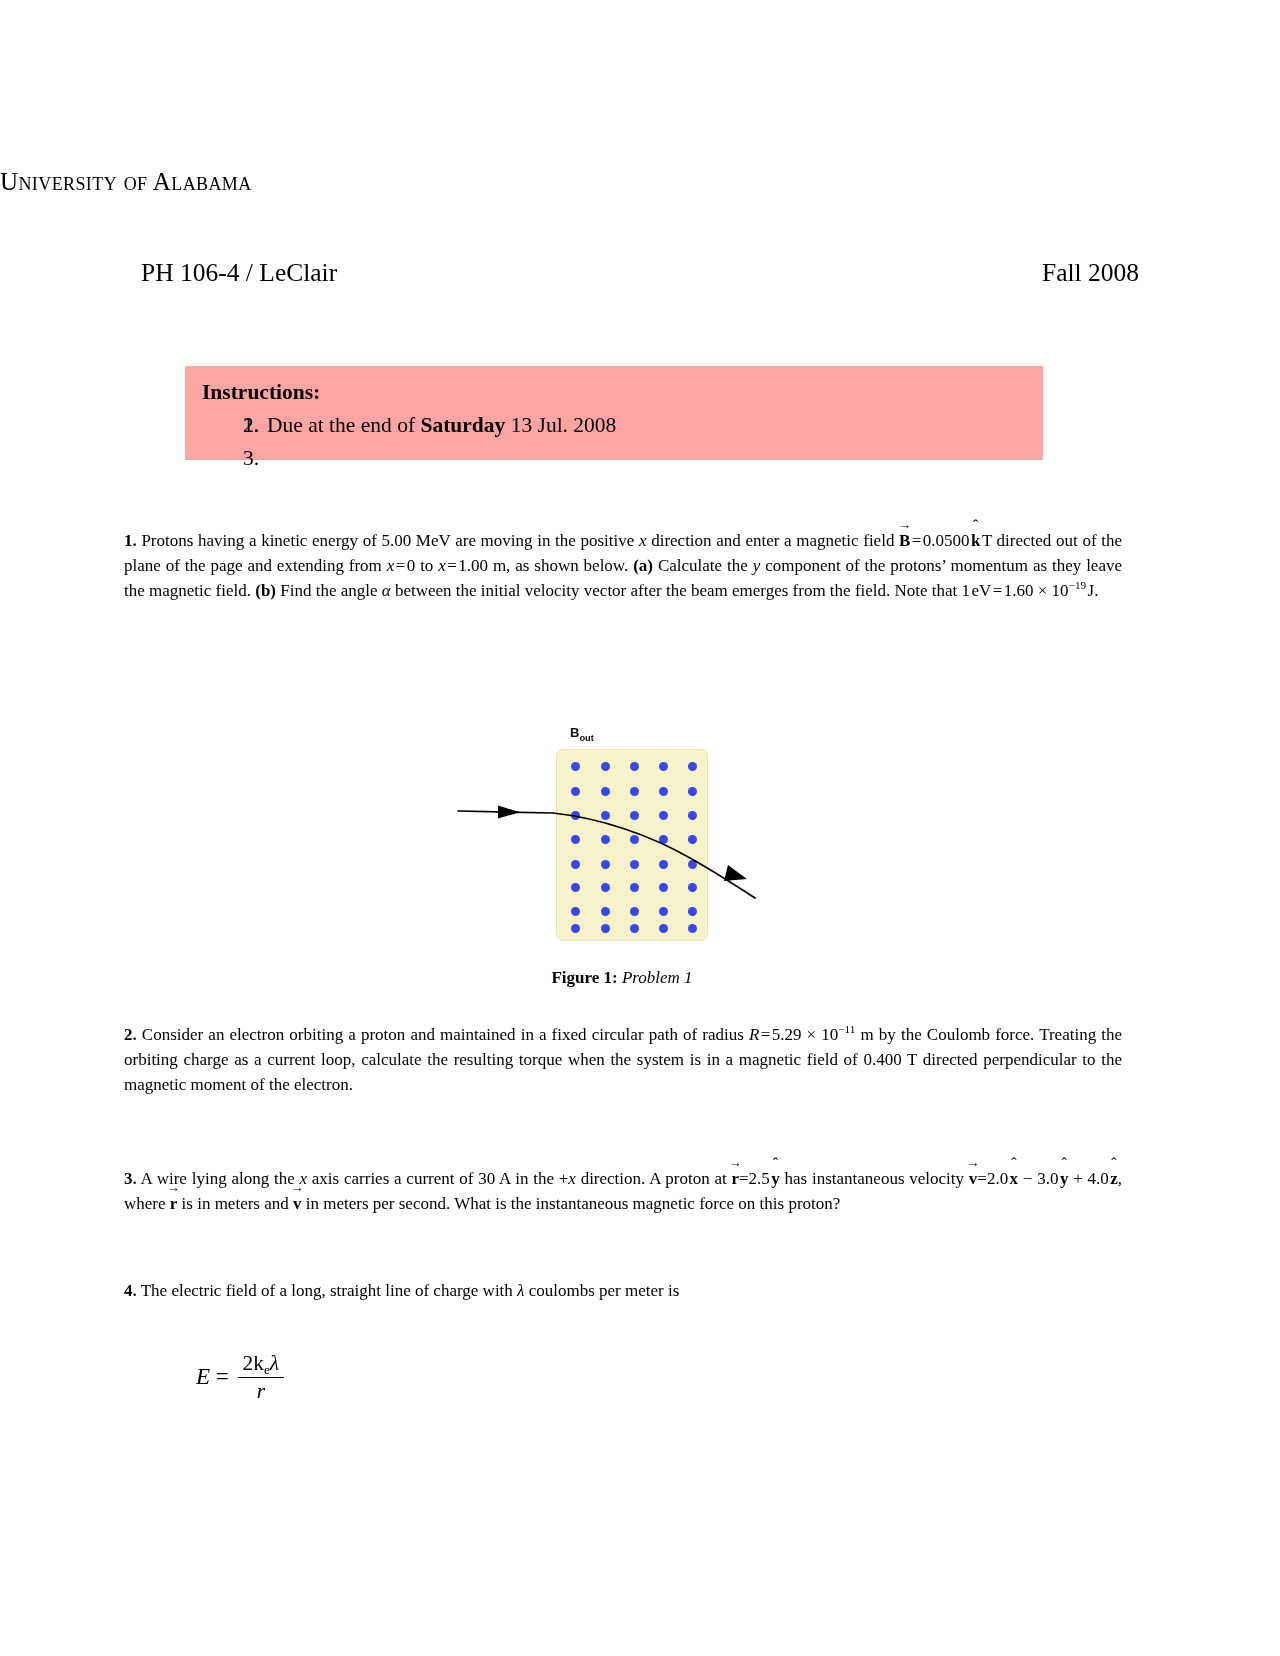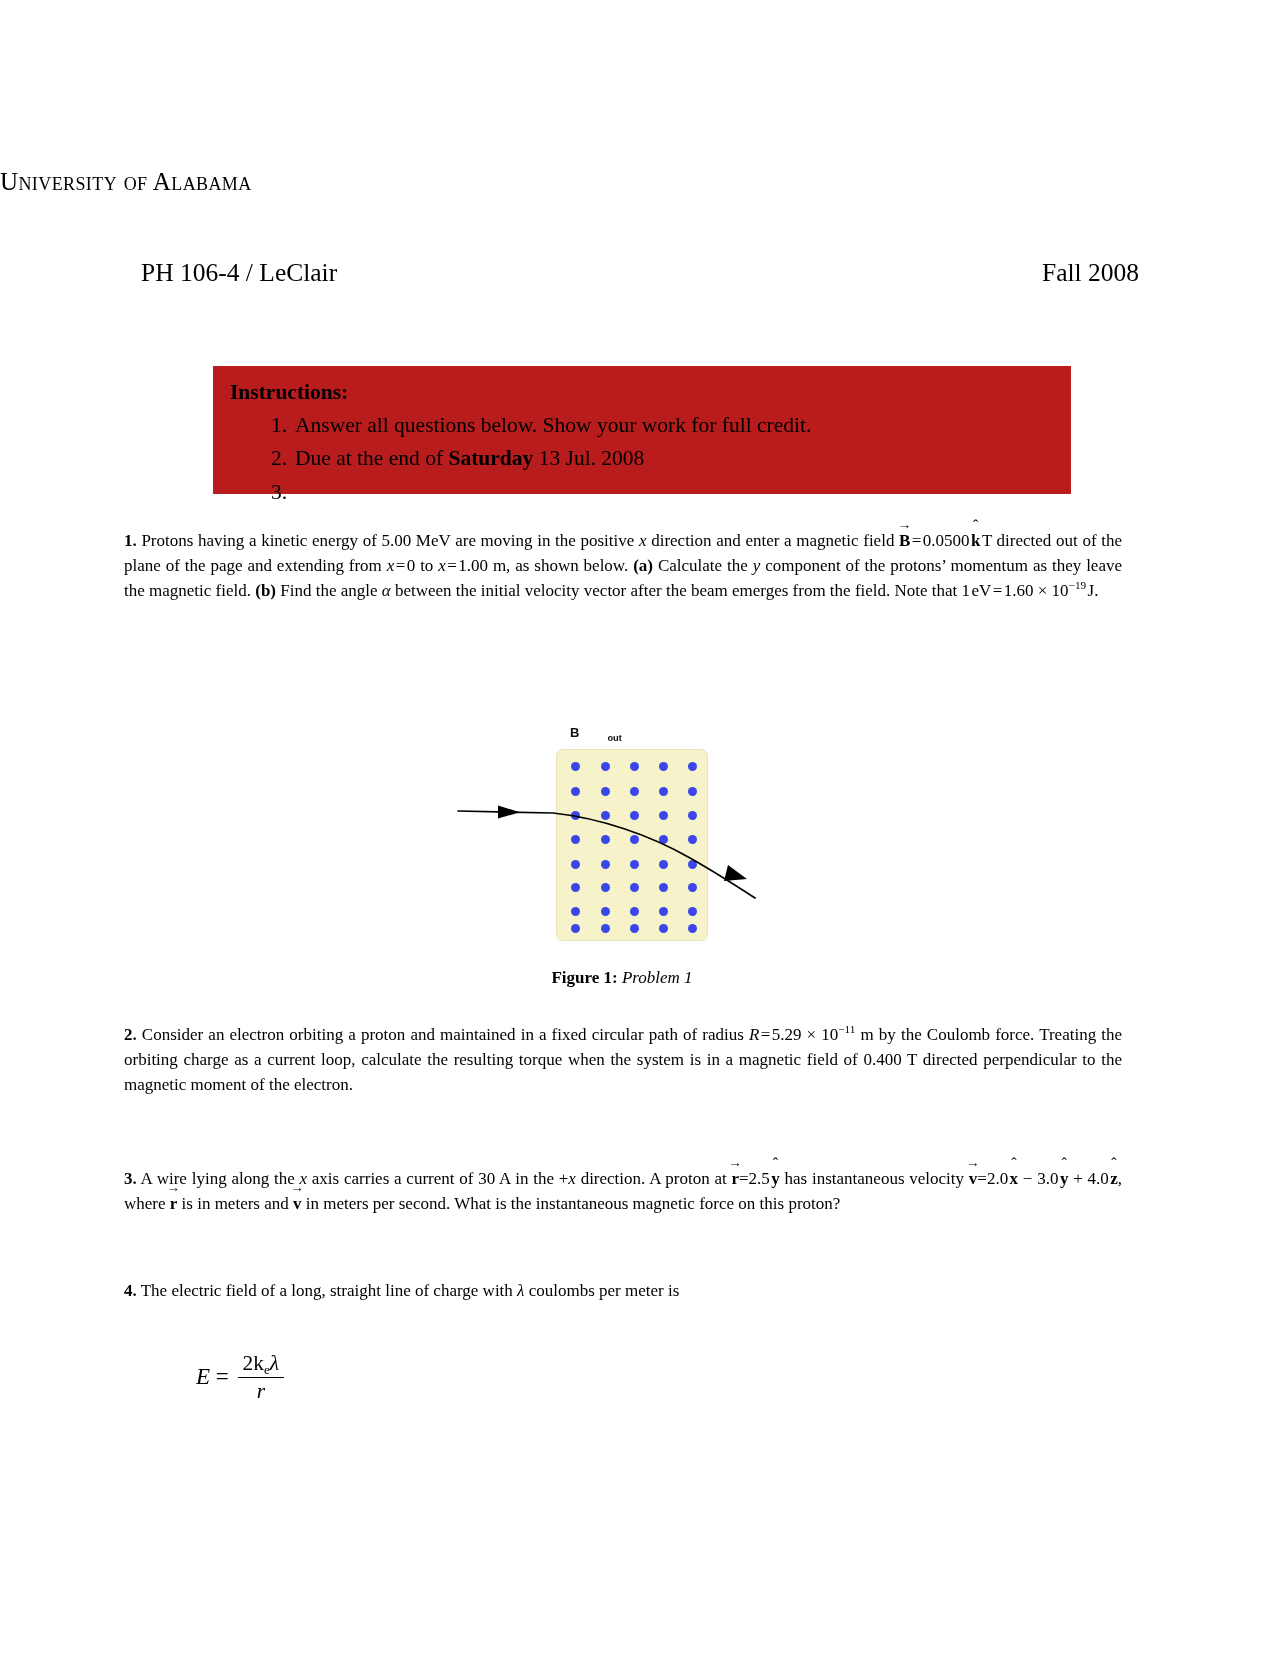--- a/index.html
+++ b/index.html
@@ -82,24 +82,23 @@
     text-align: center;
     font-size: 28.5px;
     font-weight: bold;
   }
 
   
   .instr-box {
     position: absolute;
     left: 185px; top: 366px;
     width: 858px;
-    background: #b91c1c;
+    background: #fca5a5;
     padding: 12px 0 14px 0;
     box-sizing: border-box;
-    margin-left: 28px;
   }
   .instr-title {
     font-size: 21.5px;
     font-weight: bold;
     margin: 2px 0 2px 17px;
   }
   .instr-list {
     margin: 0;
     padding: 0;
     list-style: none;
@@ -157,21 +156,21 @@
     background: #3b46e8;
   }
   .b-label {
     position: absolute;
     left: 570px; top: 3px;
     font-family: "Liberation Sans", sans-serif;
     font-size: 13px;
     font-weight: bold;
     color: #111111;
   }
-  .b-label sub { font-size: 0.72em; margin-left: 28px; }
+  .b-label sub { font-size: 0.72em; }
   .fig-caption {
     position: absolute;
     left: 0; top: 246px;
     width: 1244px;
     text-align: center;
     font-size: 17px;
   }
   .fig-caption .fc-lab { font-weight: bold; }
   .fig-caption .fc-txt { font-style: italic; }
 
@@ -208,21 +207,20 @@
 
   <div class="hdr-uni">University of Alabama</div>
   <div class="hdr-course">PH 106-4 / LeClair</div>
   <div class="hdr-term">Fall 2008</div>
 
   <div class="instr-box">
     <div class="instr-title">Instructions:</div>
     <ul class="instr-list">
       <li>
         <span class="num">1.</span>
-        <span>Answer all questions below. Show your work for full credit.</span>
       </li>
       <li>
         <span class="num">2.</span>
         <span>Due at the end of </span><b>Saturday</b><span> 13 Jul. 2008</span>
       </li>
       <li>
         <span class="num">3.</span>
       </li>
     </ul>
   </div>

